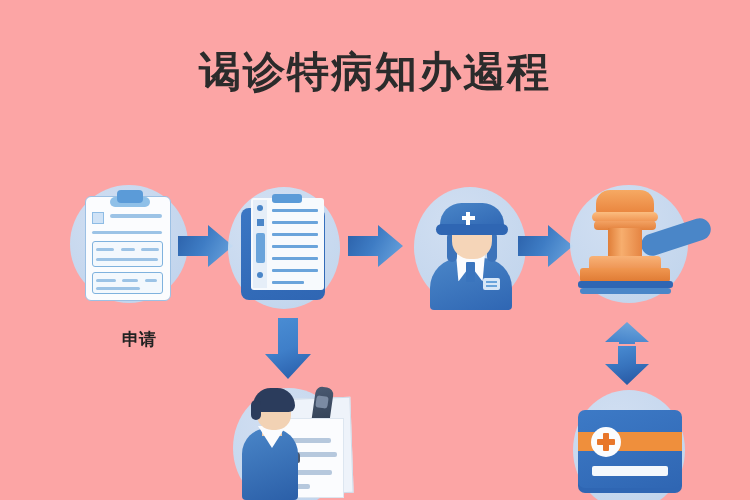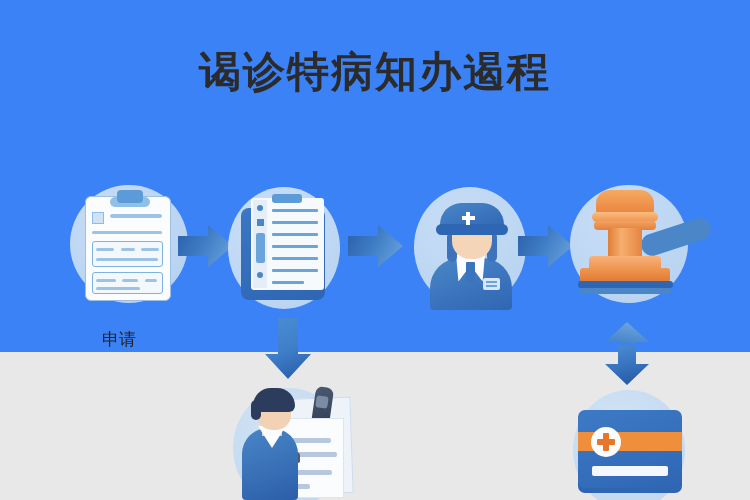--- a/index.html
+++ b/index.html
@@ -4,22 +4,22 @@
 <style>
   * { margin:0; padding:0; box-sizing:border-box; }
   html, body {
     width:750px; height:500px;
     background:#e8e8e8;
     font-family:"Liberation Sans", "DejaVu Sans", sans-serif;
     overflow:hidden;
   }
   #stage {
     position:relative;
-    width:750px; height:352px;
-    background:#3b82f6;
+    width:750px; height:500px;
+    background:#fca5a5;
   }
 
   
   #title {
     position:absolute;
     left:0; top:44px;
     width:750px;
     text-align:center;
     font-size:42px;
     font-weight:700;
@@ -263,21 +263,21 @@
     <div class="n1-line" style="left:96px; top:248px; width:18px; height:2.5px;"></div>
     <div class="n1-line" style="left:121px; top:248px; width:14px; height:2.5px;"></div>
     <div class="n1-line" style="left:141px; top:248px; width:18px; height:2.5px;"></div>
     <div class="n1-line" style="left:96px; top:258px; width:62px; height:2.5px;"></div>
     <div class="n1-box" style="left:92px; top:272px; width:71px; height:22px;"></div>
     <div class="n1-line" style="left:96px; top:279px; width:20px; height:2.5px;"></div>
     <div class="n1-line" style="left:122px; top:279px; width:16px; height:2.5px;"></div>
     <div class="n1-line" style="left:145px; top:279px; width:12px; height:2.5px;"></div>
     <div class="n1-line" style="left:96px; top:287px; width:44px; height:2.5px;"></div>
   </div>
-  <div class="caption" style="left:60px; top:328px; width:118px;">申请</div>
+  <div class="caption" style="left:80px; top:328px; width:118px;font-weight:bold;">申请</div>
 
   <div class="arrow" style="left:178px; top:224px;">
     <svg width="56" height="44" viewBox="0 0 56 44">
       <defs>
         <linearGradient id="agr1" x1="0" y1="0" x2="1" y2="0.4">
           <stop offset="0%" stop-color="#2a5fa8"></stop>
           <stop offset="55%" stop-color="#3e7cc4"></stop>
           <stop offset="100%" stop-color="#5f9ad7"></stop>
         </linearGradient>
       </defs>

